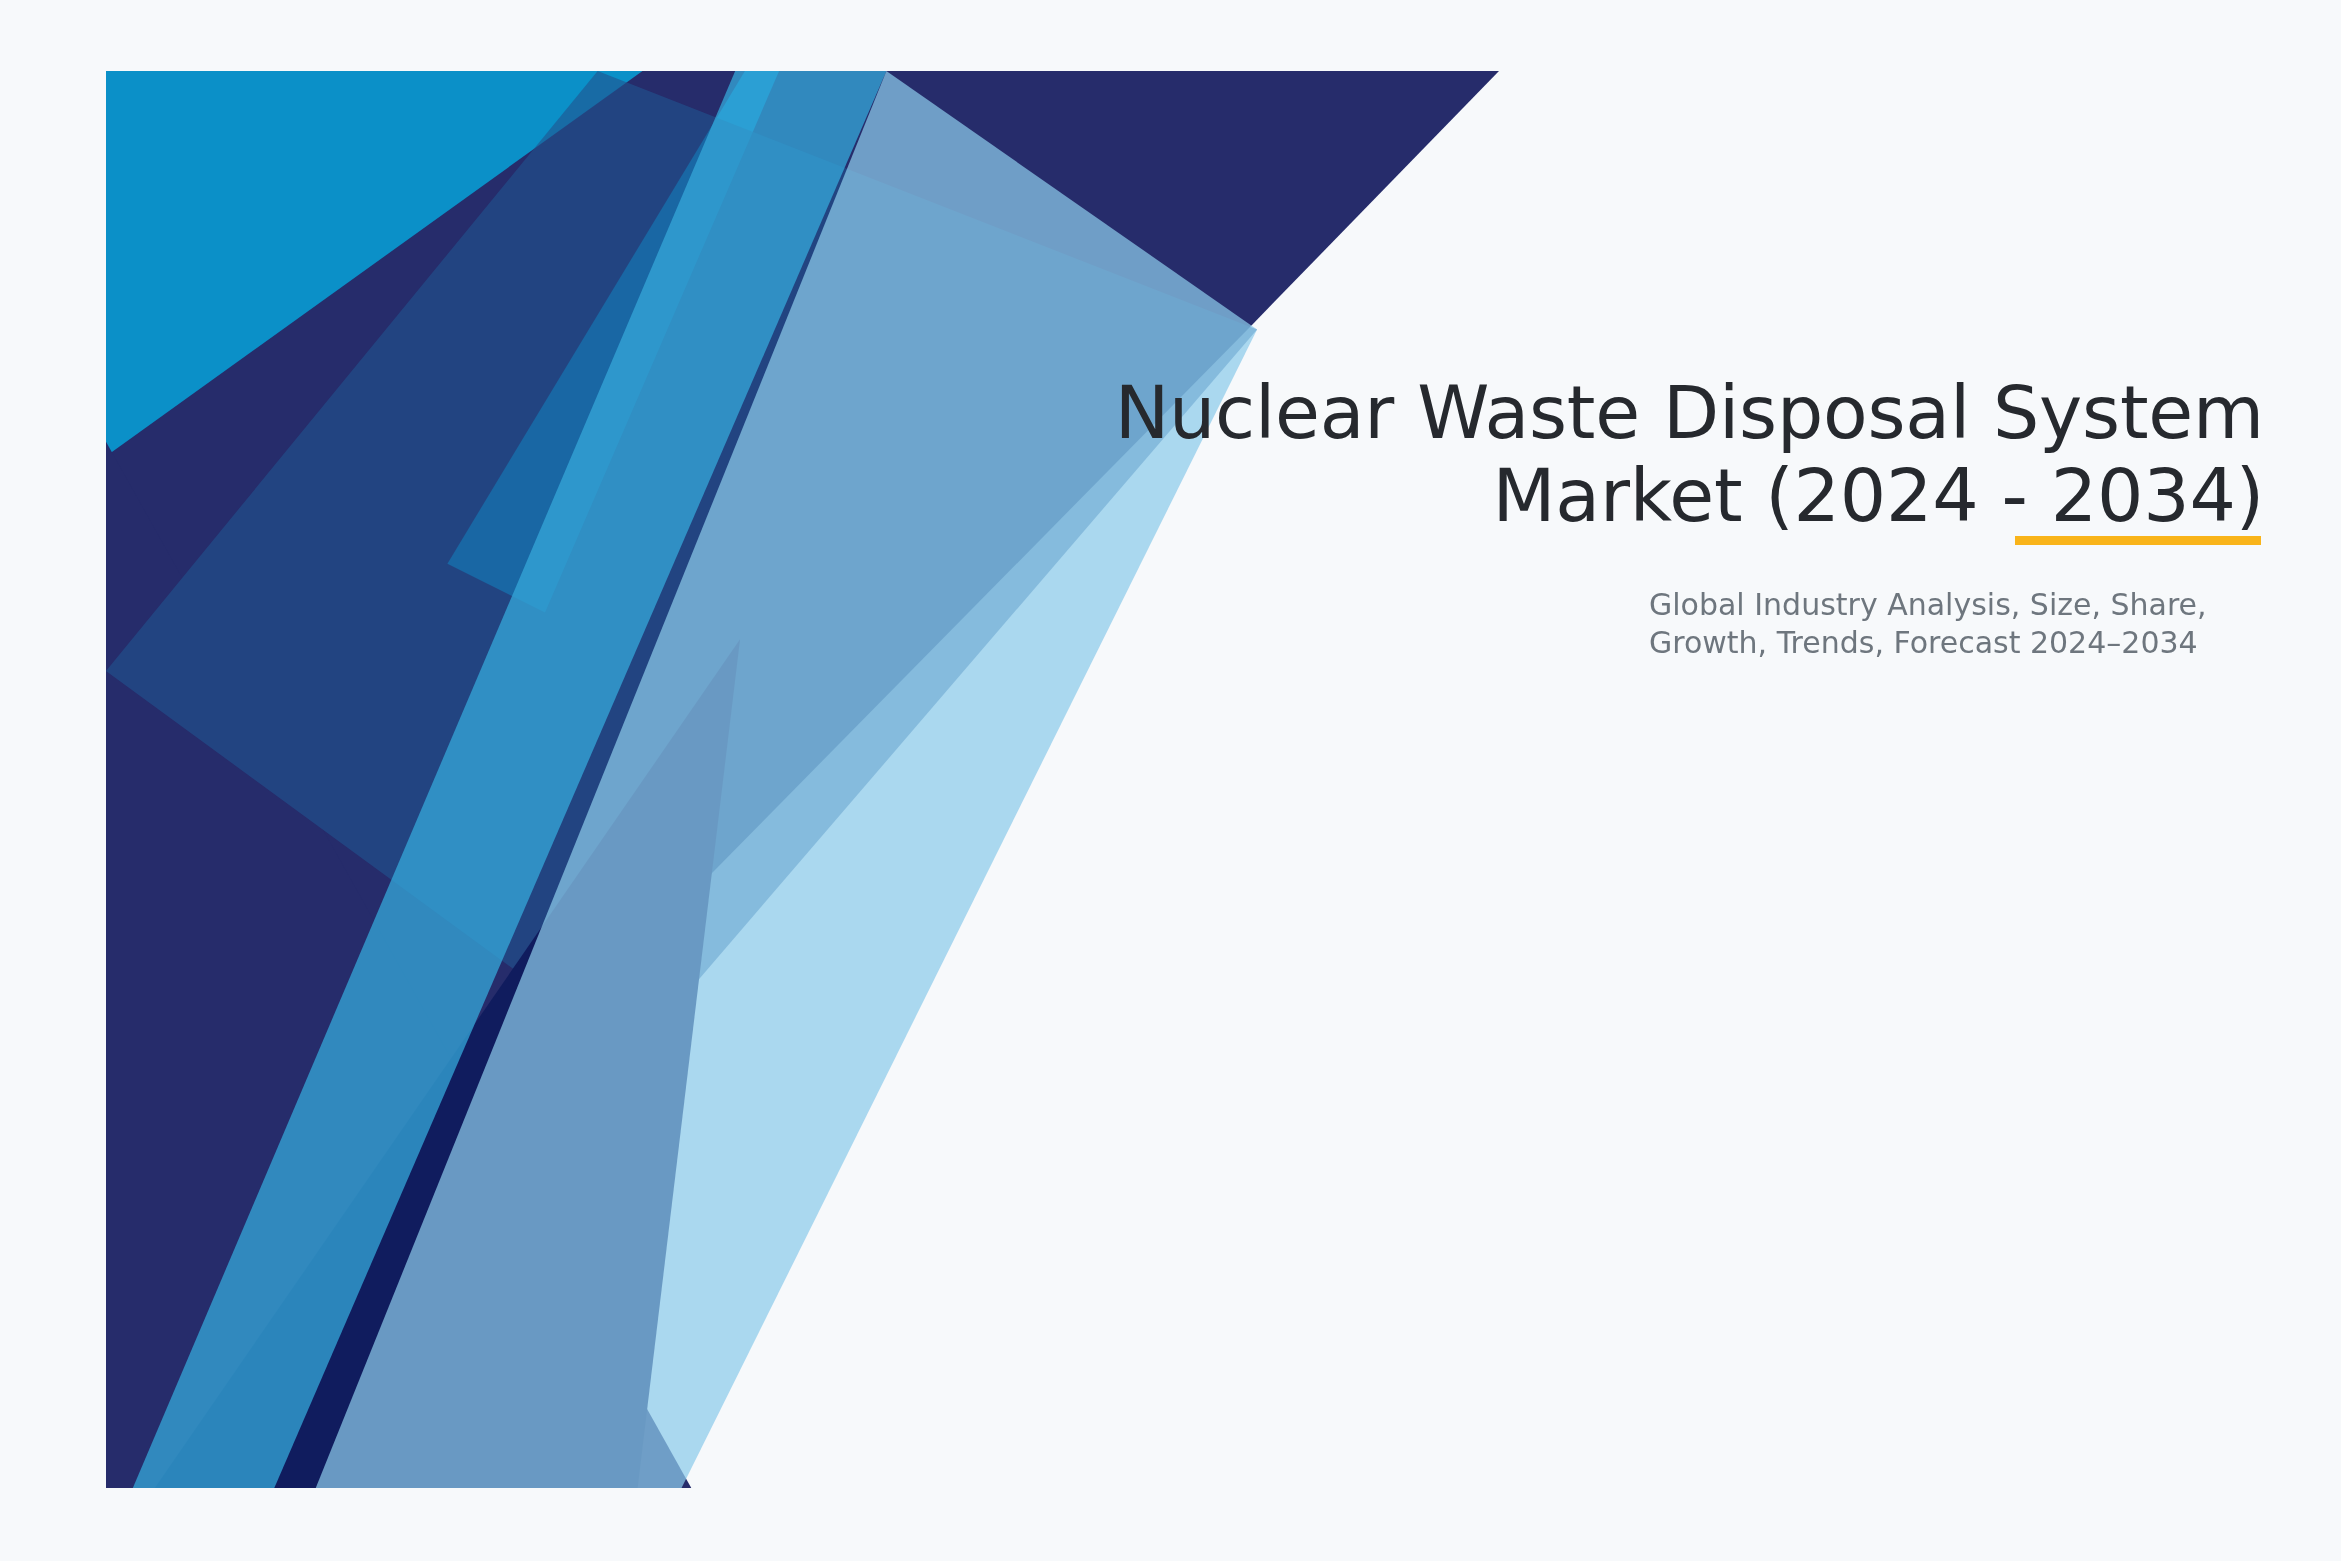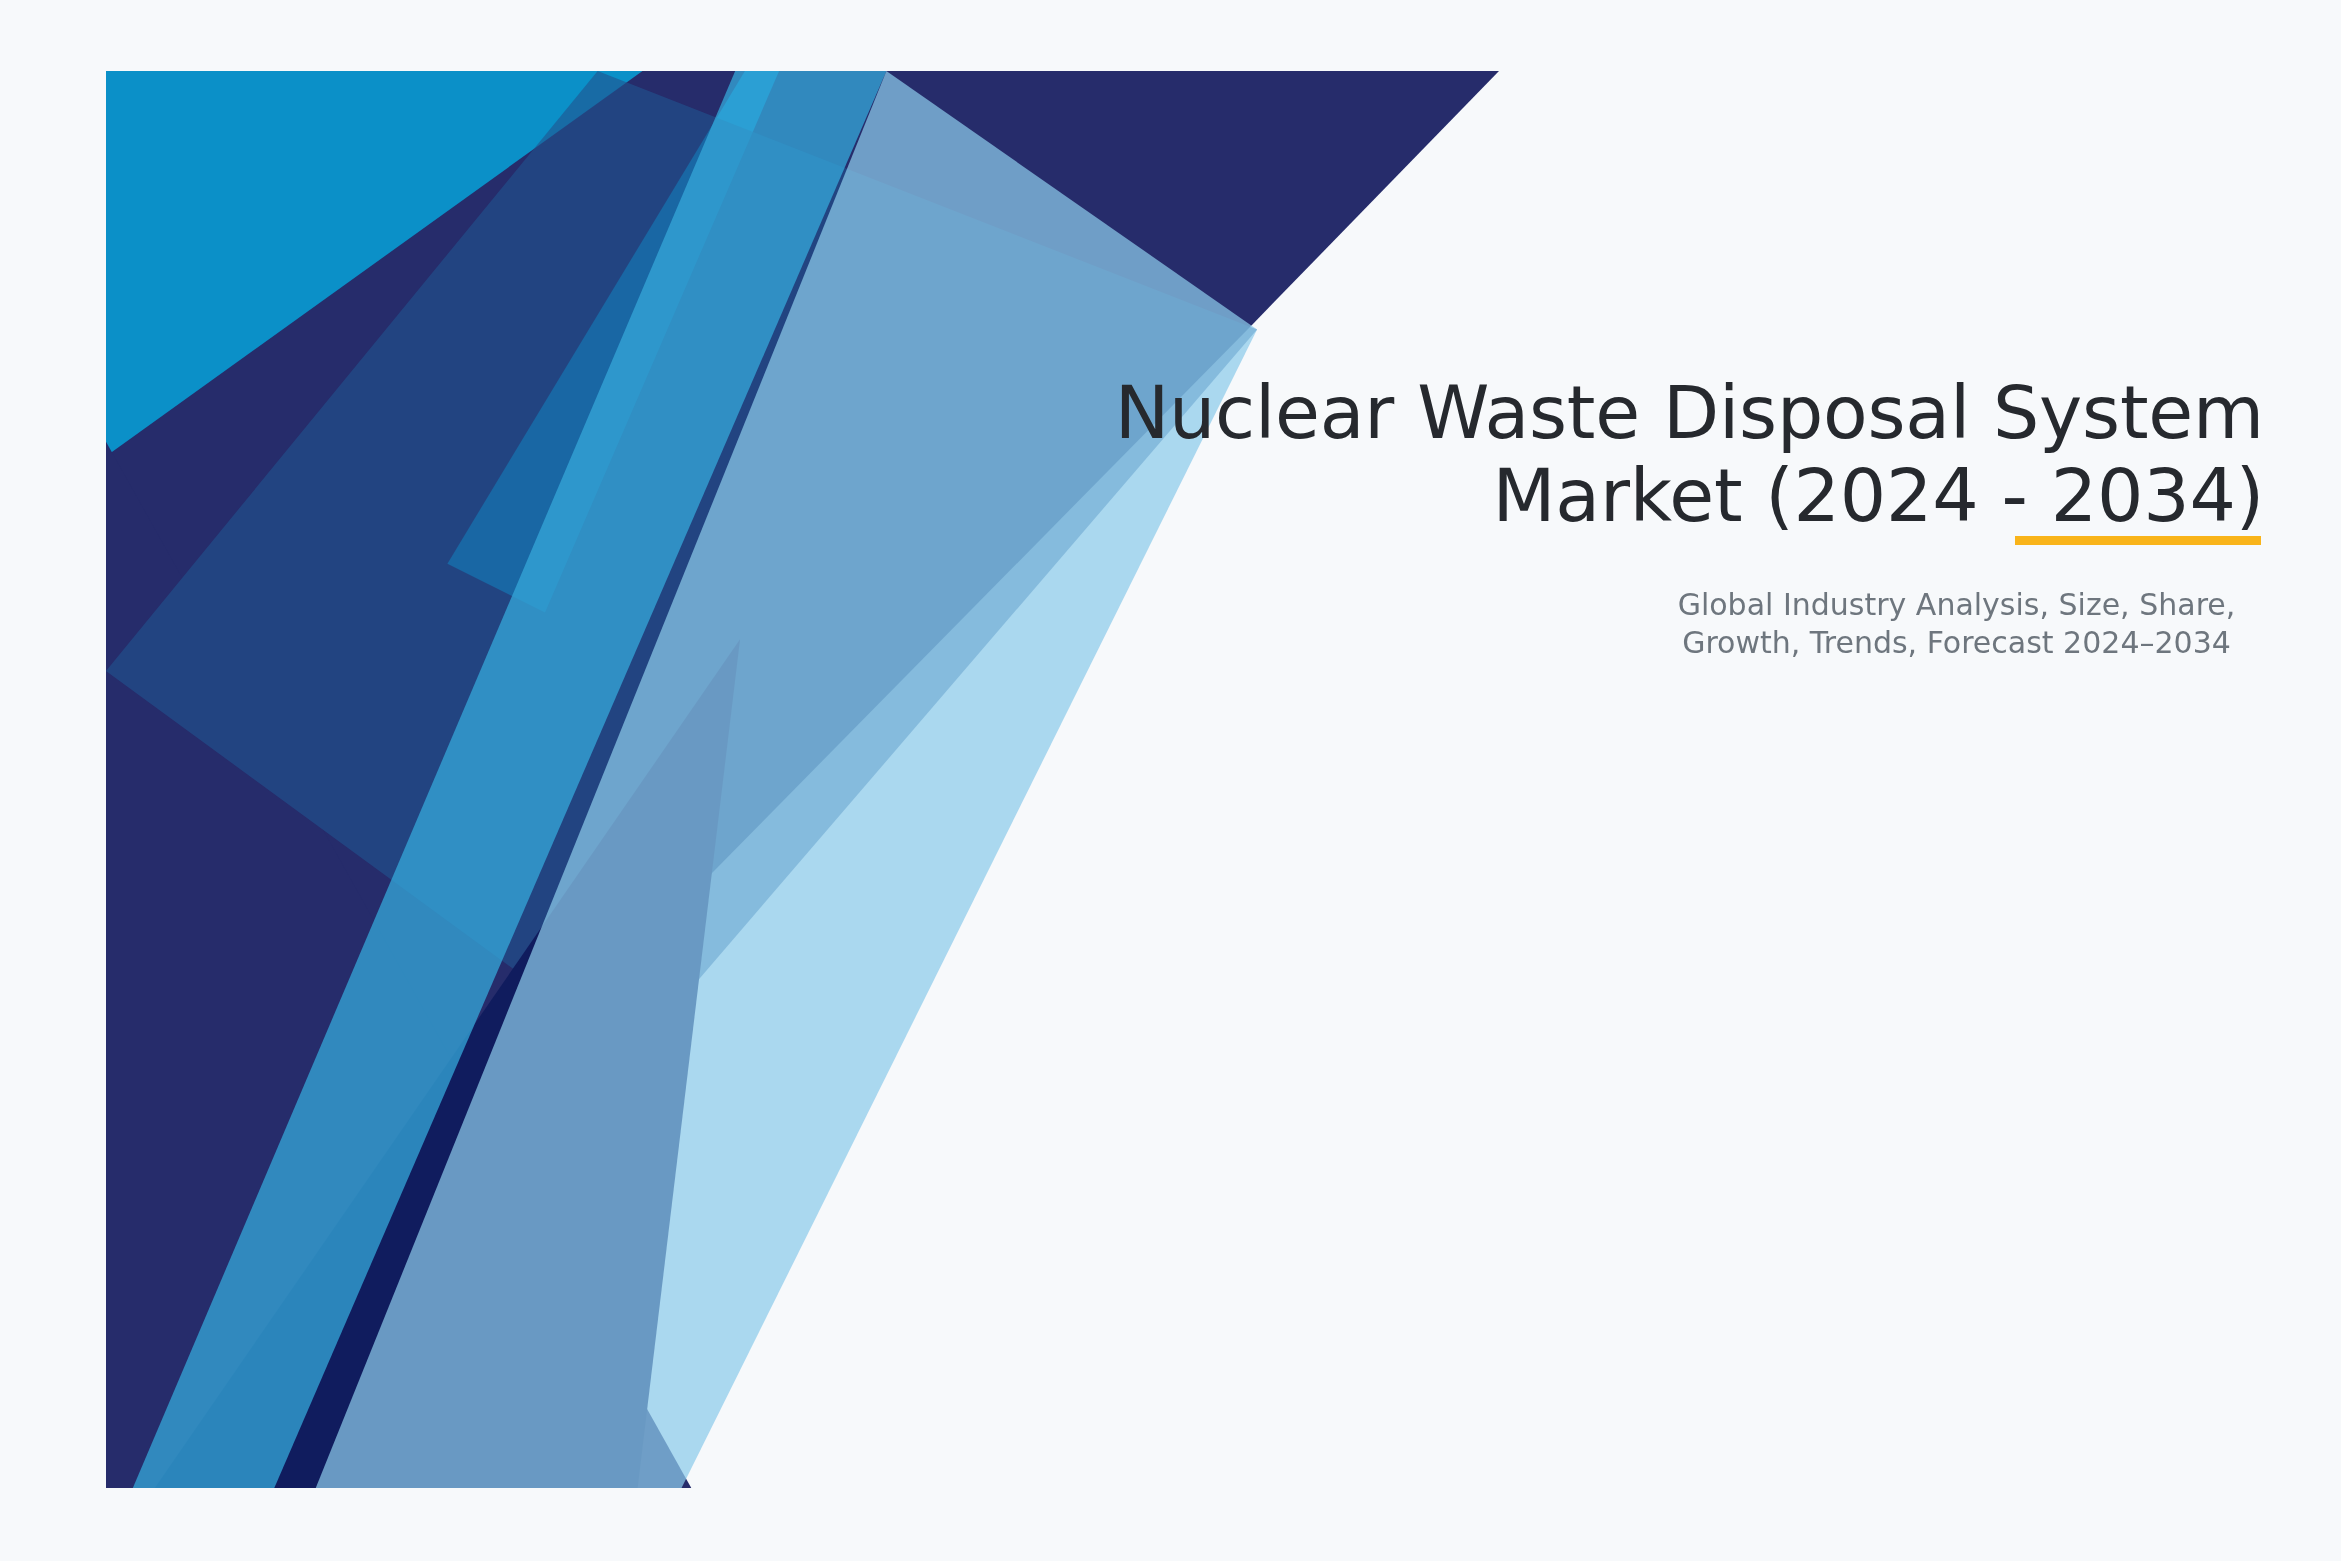--- a/index.html
+++ b/index.html
@@ -76,21 +76,21 @@
 
   #report-subtitle {
     margin: 0;
     padding-top: 49px;
     font-size: 30px;
     line-height: 1.26;
     font-weight: 400;
     color: #6e767e;
     max-width: 615px;
     margin-left: auto;
-    text-align: center;
+    text-align: left;
     font-family: "DejaVu Sans", "Liberation Sans", sans-serif;
   }
 </style>
 </head>
 <body>
 
 <div id="cover">
 
   <div id="artwork">
     <svg viewBox="0 0 2856 2905" preserveAspectRatio="none">

